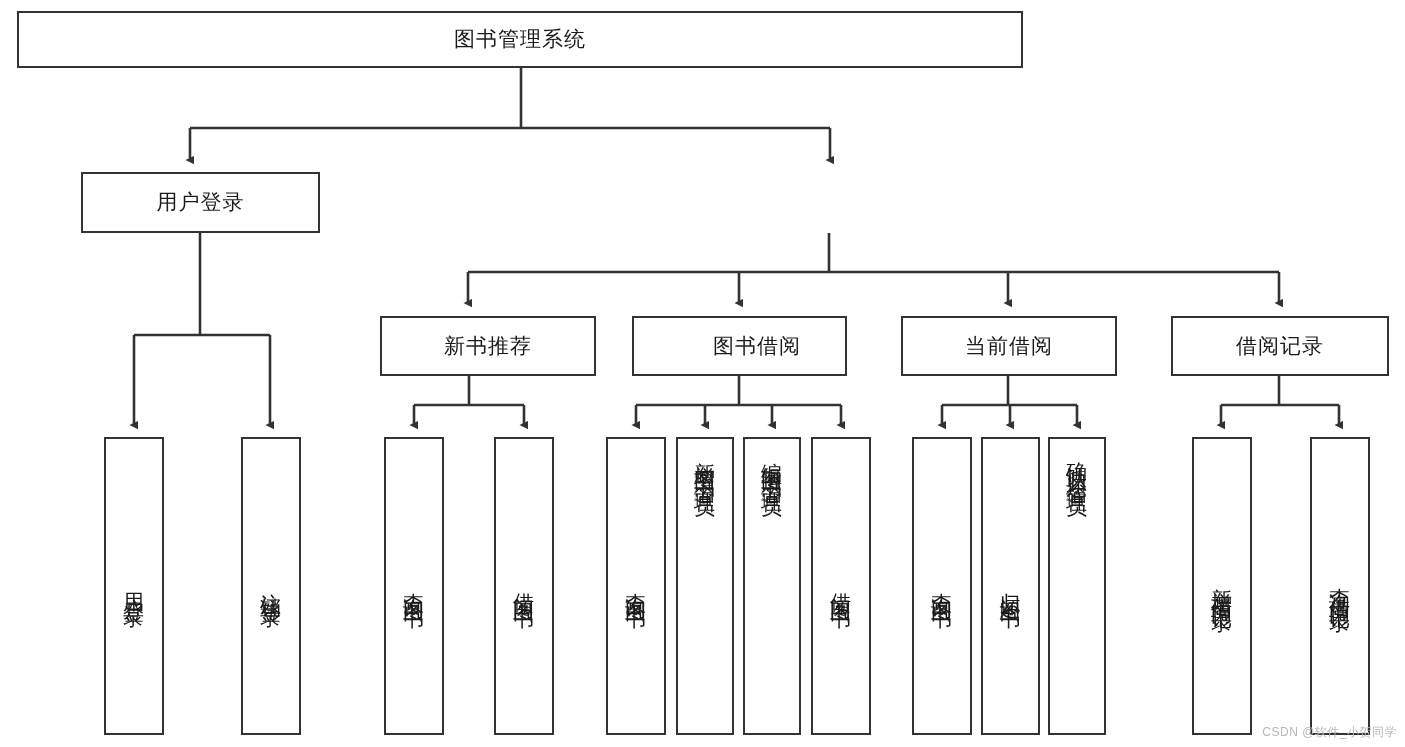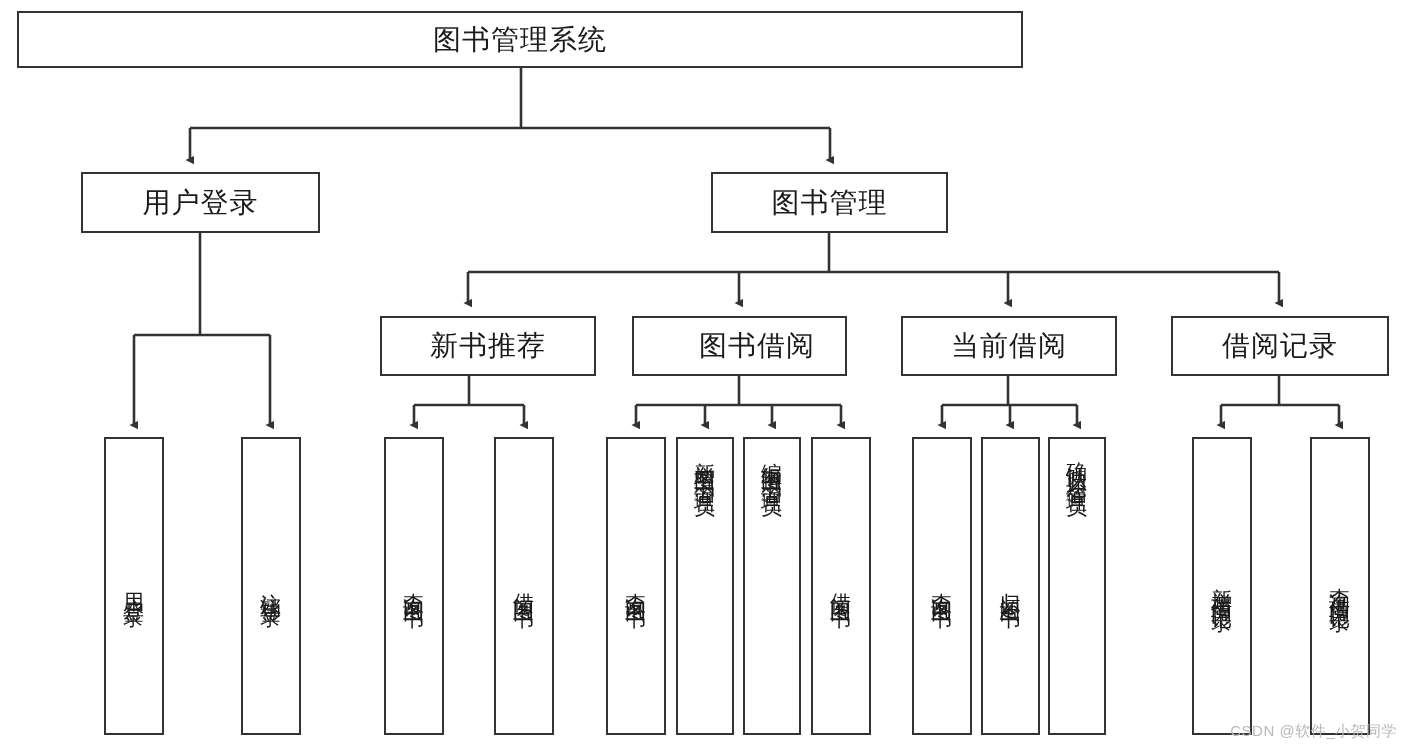--- a/index.html
+++ b/index.html
@@ -29,21 +29,21 @@
     position: absolute;
     box-sizing: border-box;
     background: #ffffff;
     border: 2.5px solid #333333;
     display: flex;
     align-items: center;
     justify-content: center;
   }
   .node .label {
     color: #1a1a1a;
-    font-size: 28px;
+    font-size: 21px;
     line-height: 1.18;
     letter-spacing: 1px;
     white-space: nowrap;
     text-align: center;
   }
   .node.vertical {
     align-items: flex-start;
     justify-content: center;
     padding-top: 6px;
   }
@@ -57,21 +57,21 @@
     white-space: nowrap;
   }
   .node.vertical.centered {
     align-items: center;
     padding-top: 0;
   }
   #watermark {
     position: absolute;
     right: 8px;
     bottom: 6px;
-    font-size: 15px;
+    font-size: 12px;
     color: #b8b8b8;
     letter-spacing: 0.5px;
     white-space: nowrap;
     user-select: none;
   }
 </style>
 </head>
 <body>
 
 <div id="diagram-root">
@@ -127,23 +127,20 @@
     </g>
   </svg>
 
   <div class="node" style="left:17px; top:11px; width:1006px; height:57px;">
     <span class="label">图书管理系统</span>
   </div>
 
   <div class="node" style="left:81px; top:172px; width:239px; height:61px;">
     <span class="label">用户登录</span>
   </div>
-  <div class="node" style="left:711px; top:172px; width:237px; height:61px;">
-    <span class="label">图书管理</span>
-  </div>
 
   <div class="node" style="left:380px; top:316px; width:216px; height:60px;">
     <span class="label">新书推荐</span>
   </div>
   <div class="node" style="left:632px; top:316px; width:215px; height:60px;padding-left:35px;">
     <span class="label">图书借阅</span>
   </div>
   <div class="node" style="left:1171px; top:316px; width:218px; height:60px;">
     <span class="label">借阅记录</span>
   </div>

